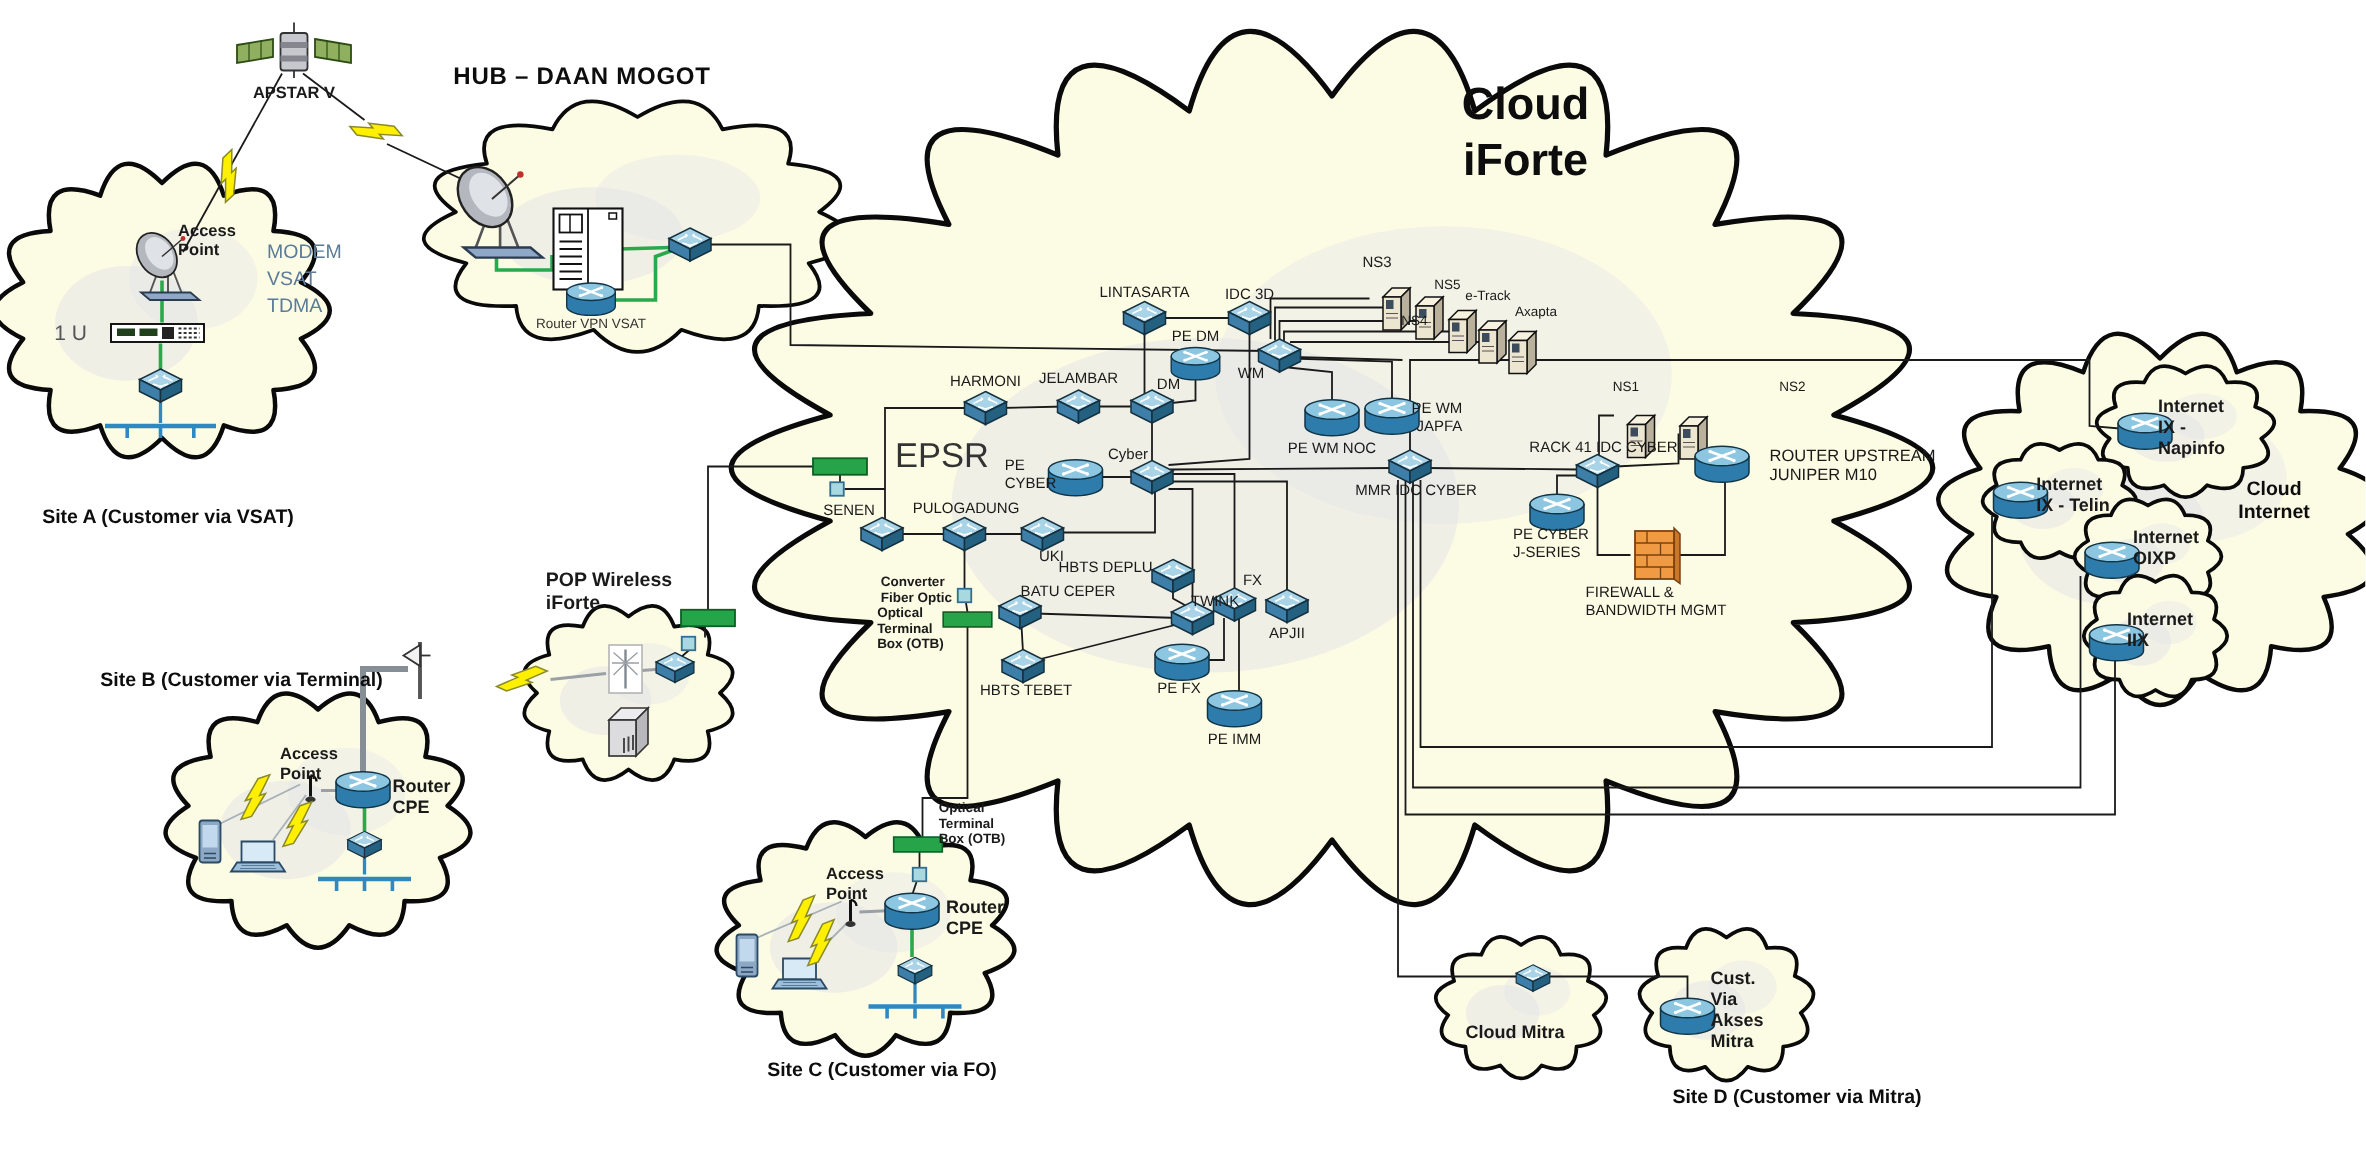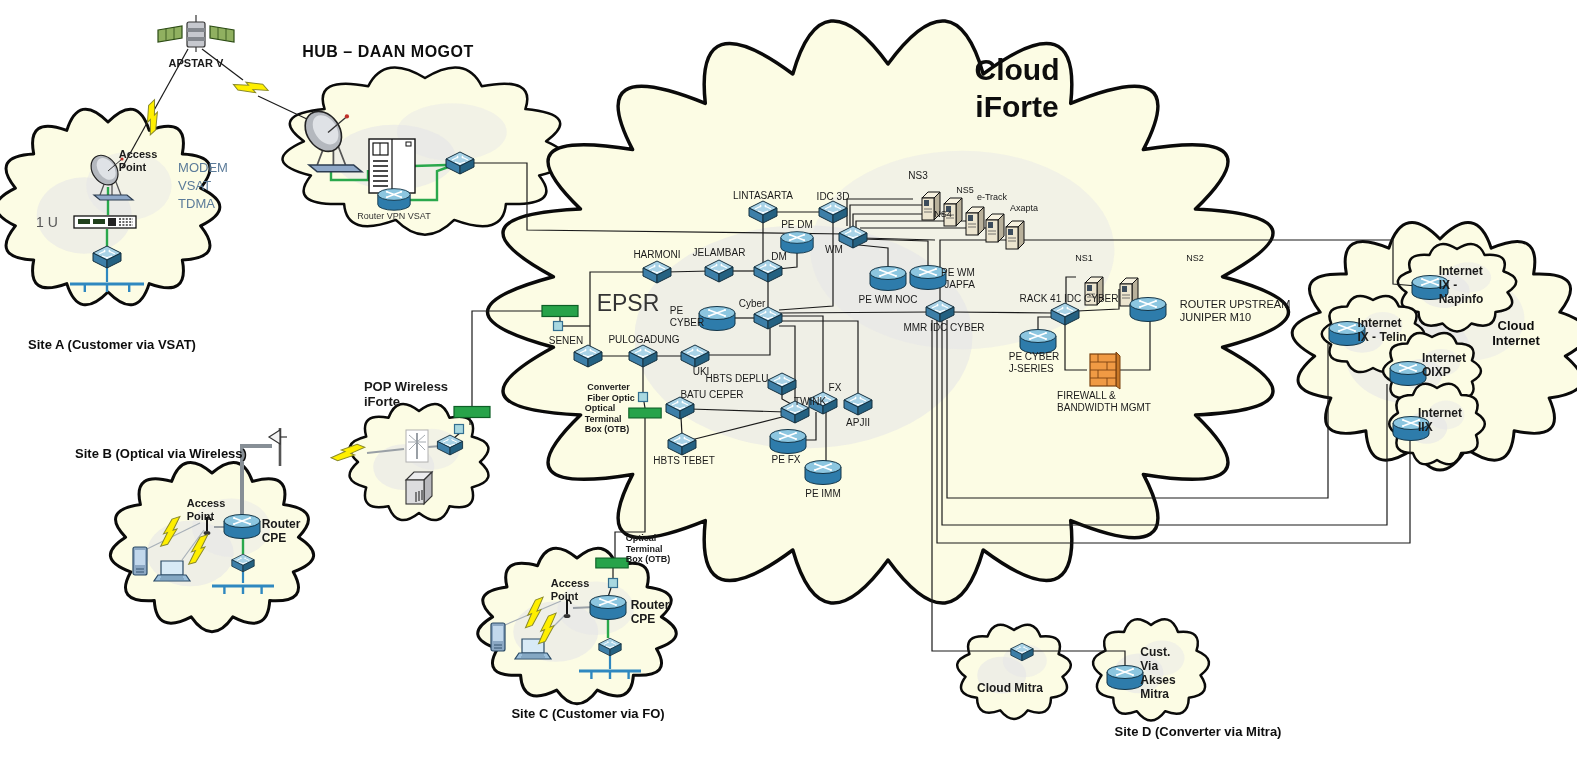--- a/index.html
+++ b/index.html
@@ -743,16 +743,16 @@
 OIXP</div>
       <div class="lbl" style="left: 1440px; top: 420px; font-size: 12px; font-weight: 700;">Internet
 IIX</div>
     </div>
   <div class="hero" id="t-iforte">Cloud
 iForte</div>
   <div class="hero" id="t-hub">HUB – DAAN MOGOT</div>
   <div class="hero" id="t-internet">Cloud
 Internet</div>
   <div class="hero" id="t-sitea">Site A  (Customer via VSAT)</div>
-  <div class="hero" id="t-siteb">Site B (Optical via Wireless)</div>
+  <div class="hero" id="t-siteb">Site B (Customer via Terminal)</div>
   <div class="hero" id="t-sitec">Site C  (Customer via FO)</div>
-  <div class="hero" id="t-sited">Site D (Converter via Mitra)</div>
+  <div class="hero" id="t-sited">Site D (Customer via Mitra)</div>
 </div>
 
 </body></html>

